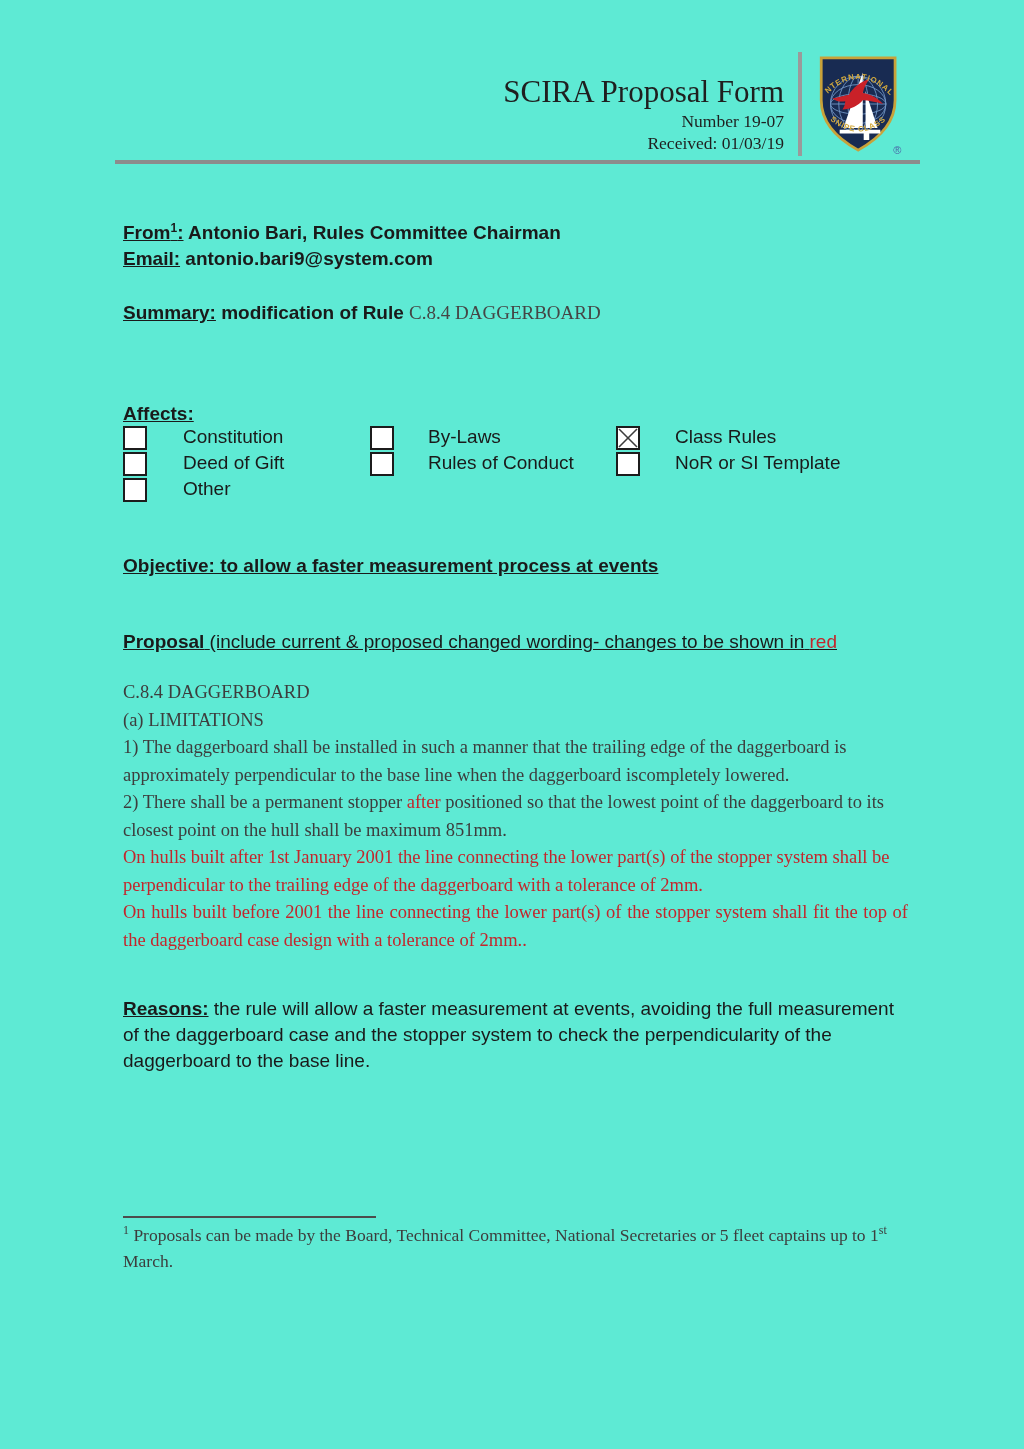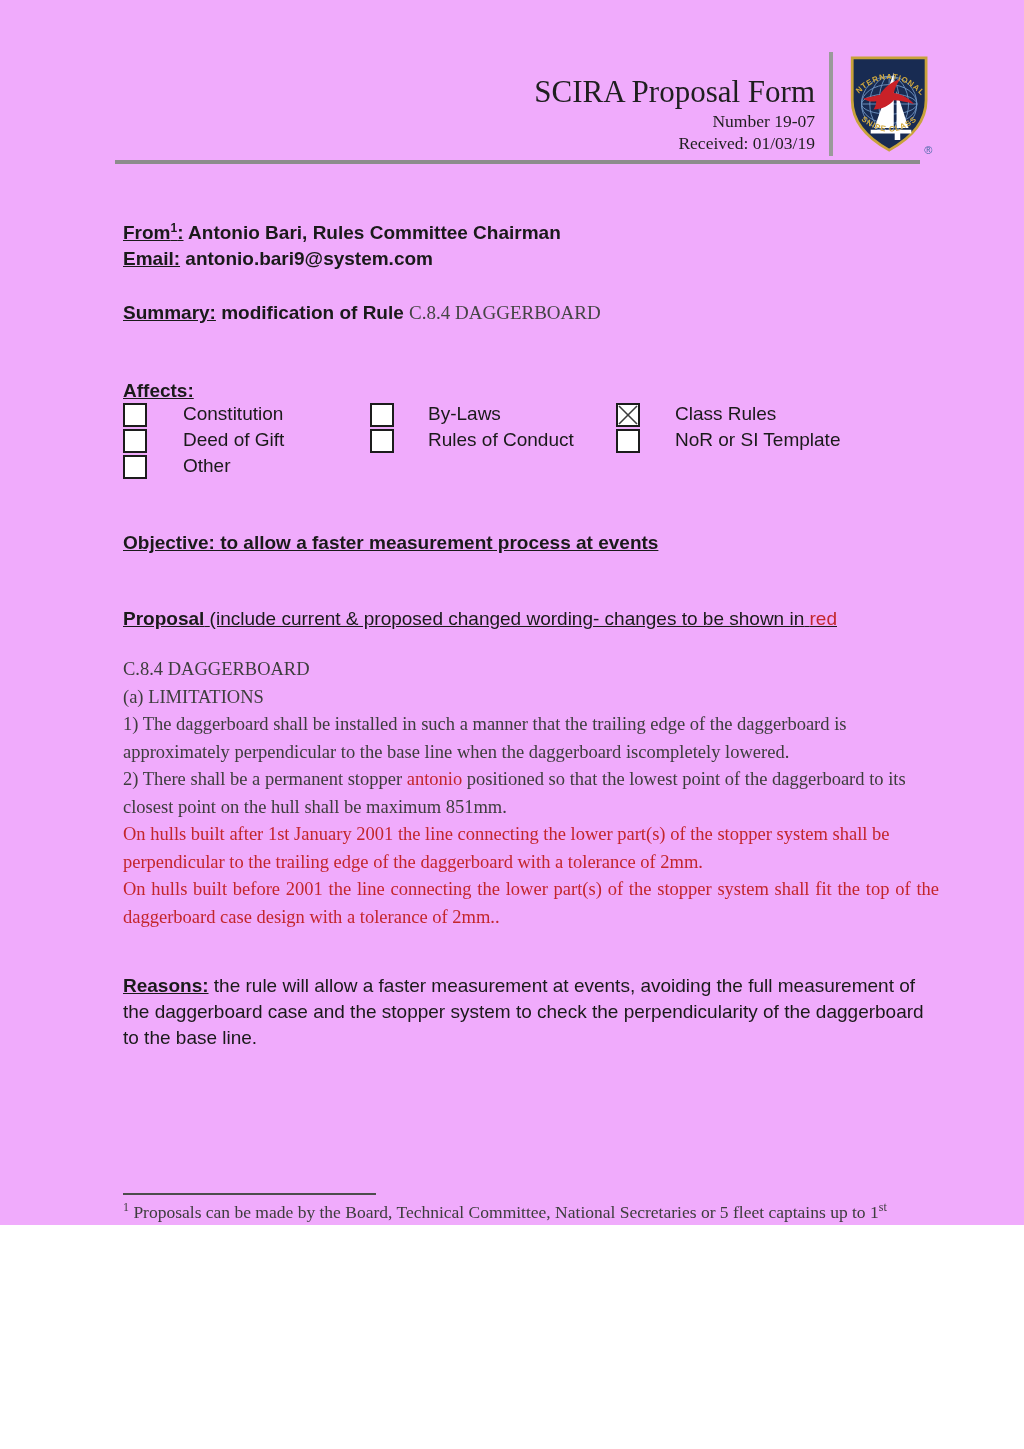--- a/index.html
+++ b/index.html
@@ -1,37 +1,37 @@
 <!DOCTYPE html>
 <html><head>
 <meta charset="utf-8">
 <style>
   html,body{margin:0;padding:0;background:#ffffff;}
   .page{
-    width:1024px;height:1225px;background:#f0abfc;position:relative;
-    box-sizing:border-box;padding:0 85px 0 123px;
+    width:1024px;height:1449px;background:#5eead4;position:relative;
+    box-sizing:border-box;padding:0 116px 0 123px;
     font-family:"Liberation Sans",sans-serif;color:#1a1a1a;overflow:hidden;
   }
   
   .header{display:flex;justify-content:flex-end;align-items:flex-end;padding-top:52px;}
   .header-text{text-align:right;padding-right:14px;padding-bottom:2px;}
   .doc-title{font-family:"Liberation Serif",serif;font-size:31px;line-height:36px;color:#1f1f1f;}
   .doc-sub{font-family:Liberation Serif, serif;font-size:17.5px;line-height:22px;color:#1f1f1f;}
   .vbar{width:4px;background:#9a9a9a;align-self:stretch;margin-right:10px;}
   .logo-svg{display:block;}
   .header-rule{height:4px;background:#8c8c8c;margin-top:4px;margin-left:-8px;width:805px;}
   
   .sans-line{font-size:19px;line-height:26px;font-weight:bold;}
   .ul{text-decoration:underline;}
   .from-block{margin-top:56px;}
   .summary-block{margin-top:28px;}
   .serif-inline{font-family:"Liberation Serif",serif;font-weight:normal;color:#454545;}
   sup{font-size:12px;line-height:0;}
   
-  .affects-block{margin-top:54px;}
+  .affects-block{margin-top:77px;}
   .affects-heading{font-size:19px;line-height:22px;font-weight:bold;text-decoration:underline;}
   .cb-row{display:flex;align-items:flex-start;height:25px;margin-top:1px;}
   .checkbox{width:20px;height:20px;border:2px solid #1c1c1c;position:relative;flex:none;background:#fff;}
   .checkbox .x-mark{display:none;position:absolute;left:0;top:0;width:100%;height:100%;}
   .checkbox.checked .x-mark{display:block;}
   .x-mark line{stroke:#3d3d3d;stroke-width:1.6;}
   .cb-label{font-size:19px;font-weight:normal;}
   .lbl-c1{padding-left:36px;width:187px;box-sizing:content-box;}
   .lbl-c2{padding-left:34px;width:188px;box-sizing:content-box;}
   .lbl-c3{padding-left:35px;}
@@ -135,21 +135,21 @@
   </div>
 
   <div class="objective-block">Objective: to allow a faster measurement process at events</div>
 
   <div class="proposal-heading"><span class="lead">Proposal</span> <span>(include current &amp; proposed changed wording- changes to be shown in</span> <span class="red-text">red</span></div>
 
   <div class="body-serif">
     <p>C.8.4 DAGGERBOARD</p>
     <p>(a) LIMITATIONS</p>
     <p>1) The daggerboard shall be installed in such a manner that the trailing edge of the daggerboard is approximately perpendicular to the base line when the daggerboard iscompletely lowered.</p>
-    <p><span>2) There shall be a permanent stopper</span> <span class="red-text">antonio</span> <span>positioned so that the lowest point of the daggerboard to its closest point on the hull shall be maximum 851mm.</span></p>
+    <p><span>2) There shall be a permanent stopper</span> <span class="red-text">after</span> <span>positioned so that the lowest point of the daggerboard to its closest point on the hull shall be maximum 851mm.</span></p>
     <p class="red-text">On hulls built after 1st January 2001 the line connecting the lower part(s) of the stopper system shall be perpendicular to the trailing edge of the daggerboard with a tolerance of 2mm.</p>
     <p class="red-text justified">On hulls built before 2001 the line connecting the lower part(s) of the stopper system shall fit the top of the daggerboard case design with a tolerance of 2mm..</p>
   </div>
 
   <div class="reasons-block"><span class="lead">Reasons:</span> <span>the rule will allow a faster measurement at events, avoiding the full measurement of the daggerboard case and the stopper system to check the perpendicularity of the daggerboard to the base line.</span></div>
 
   <div class="footnote-rule"></div>
   <div class="footnote-text"><sup>1</sup> <span>Proposals can be made by the Board, Technical Committee, National Secretaries or 5 fleet captains up to 1</span><sup>st</sup> <span>March.</span></div>
 
 </div>

